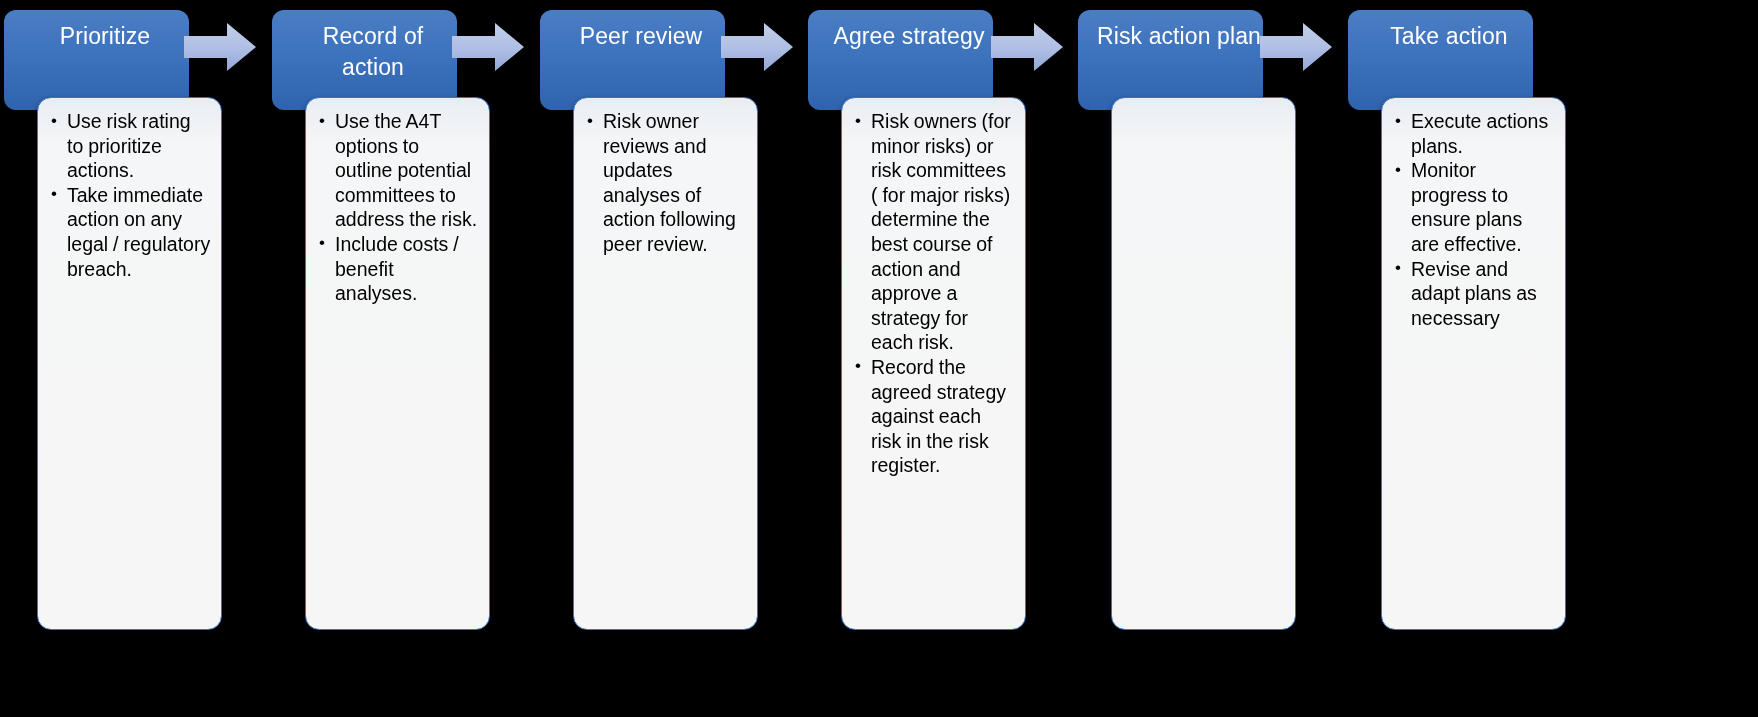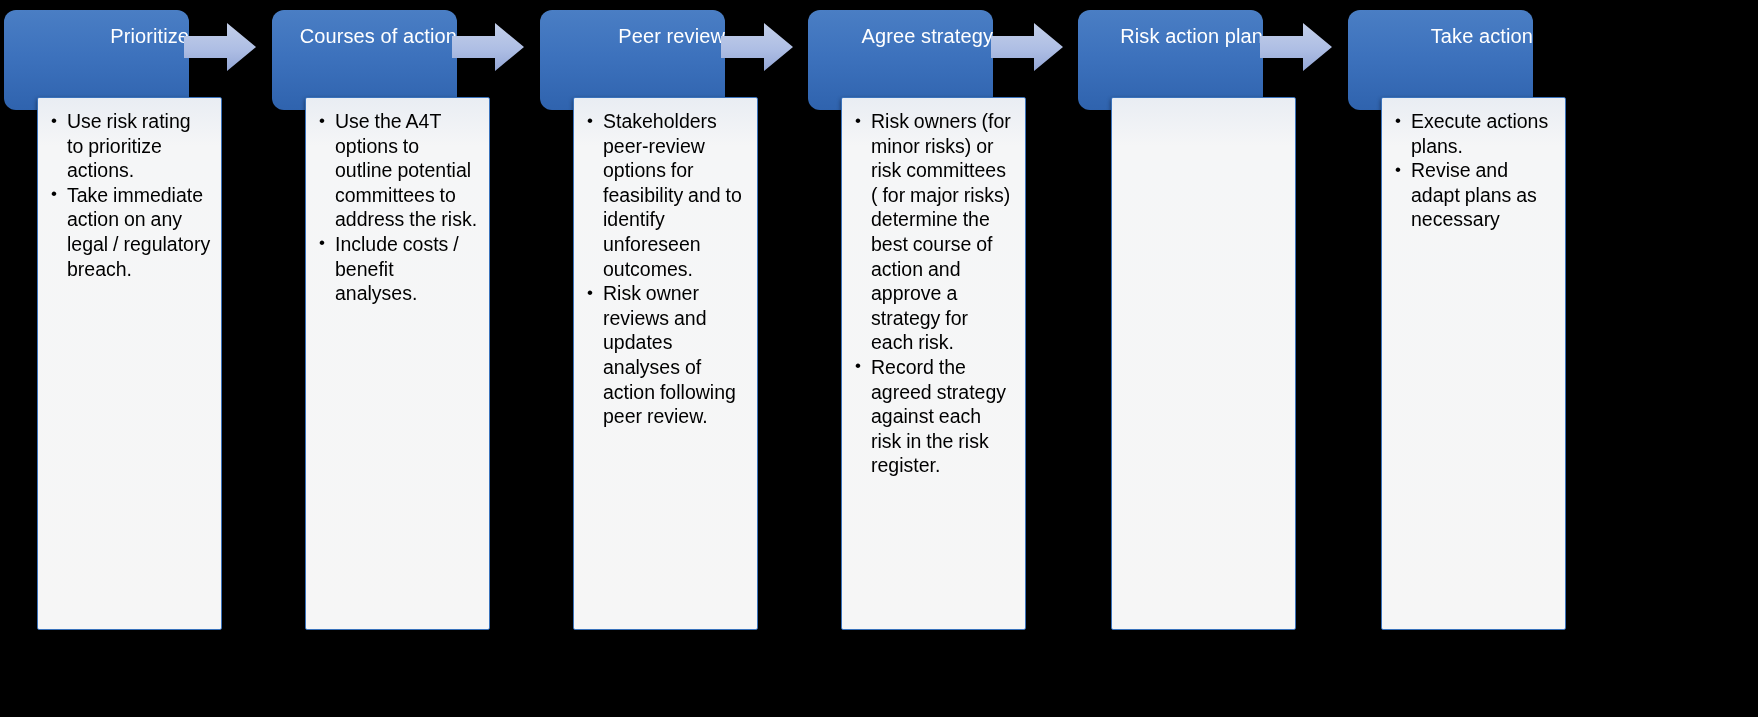--- a/index.html
+++ b/index.html
@@ -28,35 +28,35 @@
     left: 0;
     width: 185px;
     height: 100px;
     border-radius: 12px;
     background: linear-gradient(180deg, #4a7ec4 0%, #3d72bd 45%, #2f63ae 100%);
     box-shadow: 0 1px 3px rgba(0,0,0,0.45);
     padding: 11px 0 0 17px;
   }
   .header-label {
     color: #ffffff;
-    font-size: 20px;
+    font-size: 23px;
     line-height: 31px;
     letter-spacing: 0.1px;
     font-weight: 400;
     white-space: pre-line;
-    text-align: right;
+    text-align: center;
   }
   
   .body-box {
     position: absolute;
     top: 97px;
     left: 33px;
     width: 185px;
     height: 533px;
-    border-radius: 2px;
+    border-radius: 14px;
     background: linear-gradient(180deg, #e9edf3 0%, #f5f6f7 9%, #f6f6f6 100%);
     border: 1.5px solid #3a72bb;
     box-shadow: 0 2px 4px rgba(0,0,0,0.5);
     padding: 11px 10px 4px 12px;
     overflow: hidden;
   }
   ul.bullets {
     list-style: none;
     margin: 0;
     padding: 0;
@@ -114,21 +114,21 @@
           <stop offset="55%" stop-color="#aebee4"></stop>
           <stop offset="100%" stop-color="#93a6d6"></stop>
         </linearGradient>
       </defs>
       <polygon points="0,15 43,15 43,2 72,26 43,50 43,37 0,37" fill="url(#ag1)"></polygon>
     </svg>
   </div>
 
   <div class="stage" style="left:272px;">
     <div class="header-box">
-      <div class="header-label">Courses of action</div>
+      <div class="header-label">Record of action</div>
     </div>
     <div class="body-box">
       <ul class="bullets">
         <li>Use the A4T options to outline potential committees to address the risk.</li>
         <li>Include costs / benefit analyses.</li>
       </ul>
     </div>
   </div>
 
   <div class="arrow" style="left:452px;">
@@ -136,21 +136,20 @@
       <polygon points="0,15 43,15 43,2 72,26 43,50 43,37 0,37" fill="url(#ag1)"></polygon>
     </svg>
   </div>
 
   <div class="stage" style="left:540px;">
     <div class="header-box">
       <div class="header-label">Peer review</div>
     </div>
     <div class="body-box">
       <ul class="bullets">
-        <li>Stakeholders peer-review options for feasibility and to identify unforeseen outcomes.</li>
         <li>Risk owner reviews and updates analyses of action following peer review.</li>
       </ul>
     </div>
   </div>
 
   <div class="arrow" style="left:721px;">
     <svg viewBox="0 0 72 52" xmlns="http://www.w3.org/2000/svg">
       <polygon points="0,15 43,15 43,2 72,26 43,50 43,37 0,37" fill="url(#ag1)"></polygon>
     </svg>
   </div>
@@ -189,18 +188,19 @@
     </svg>
   </div>
 
   <div class="stage" style="left:1348px;">
     <div class="header-box">
       <div class="header-label">Take action</div>
     </div>
     <div class="body-box">
       <ul class="bullets">
         <li>Execute actions plans.</li>
+        <li>Monitor progress to ensure plans are effective.</li>
         <li>Revise and adapt plans as necessary</li>
       </ul>
     </div>
   </div>
 
 </div>
 
 </body></html>

